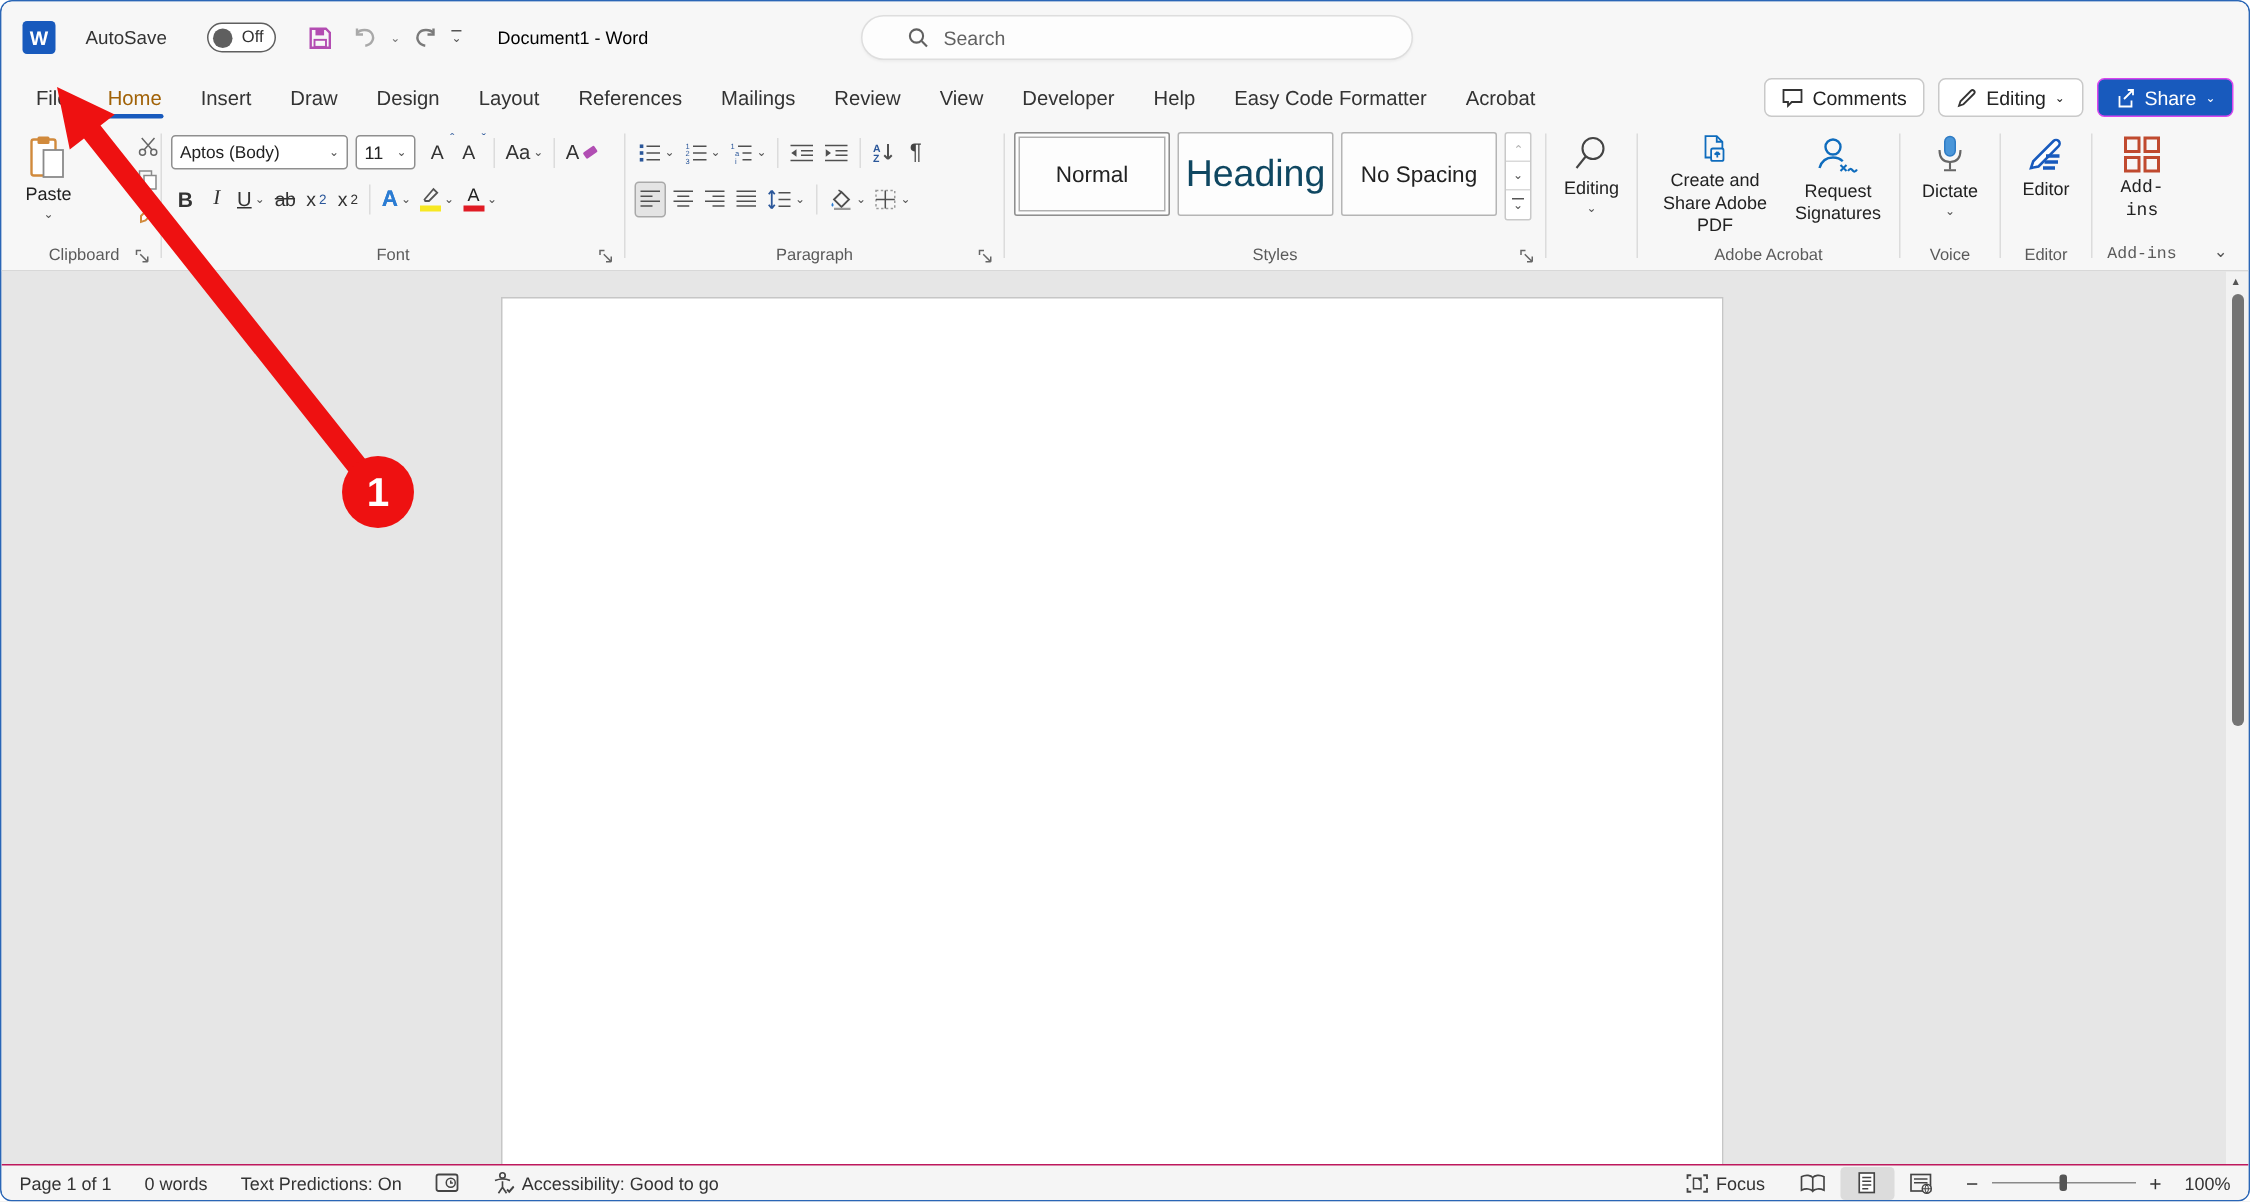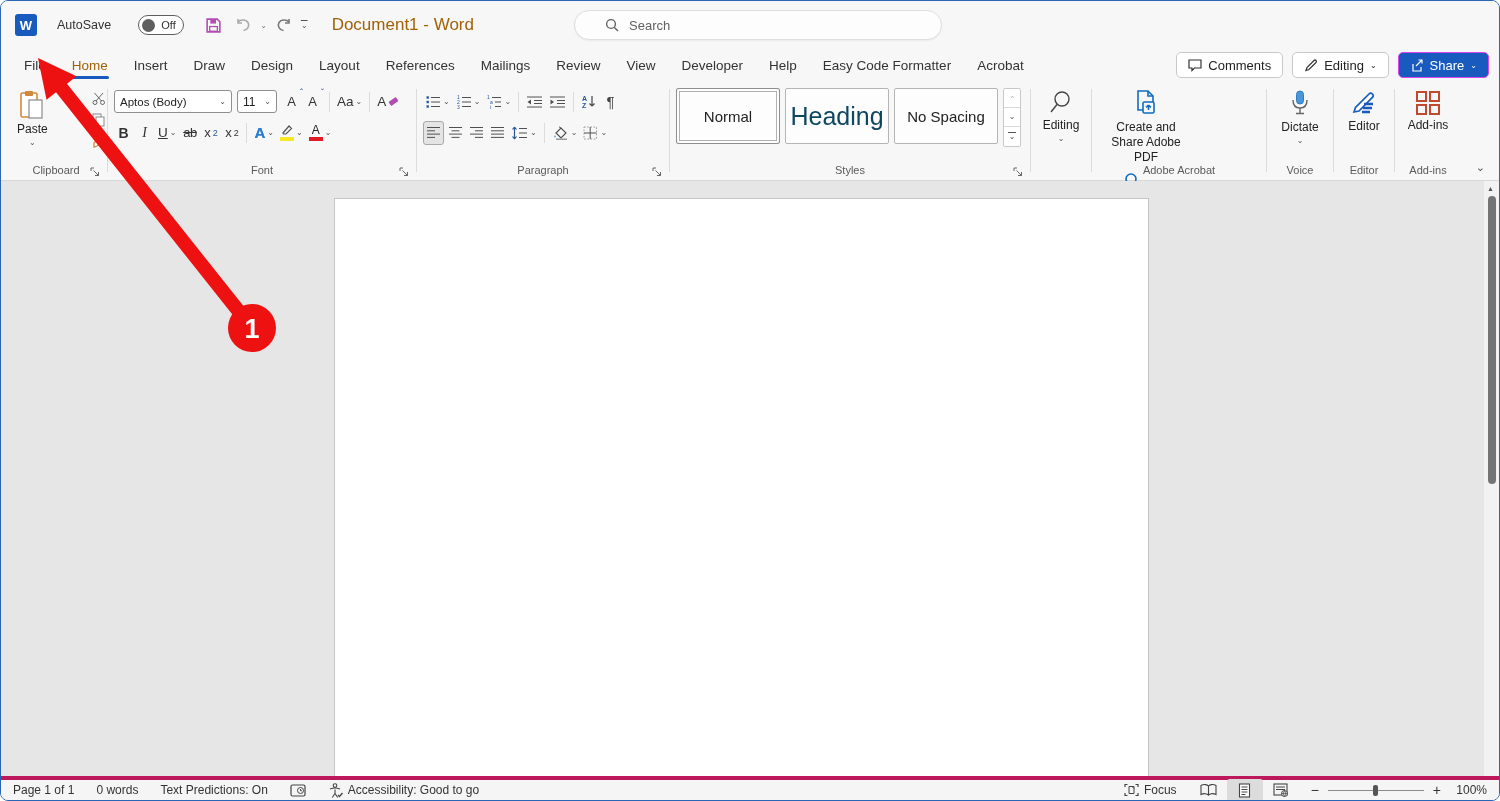--- a/index.html
+++ b/index.html
@@ -10,21 +10,21 @@
 
 .titlebar{height:48px;display:flex;align-items:center;padding-left:14px;position:relative;background:#f7f7f7;flex:none;}
 .word-logo{width:22px;height:22px;background:#185abd;color:#fff;border-radius:3px;display:flex;align-items:center;justify-content:center;font-weight:bold;font-size:13px;flex:none;}
 .autosave{margin-left:20px;font-size:12.5px;color:#333;display:flex;align-items:center;gap:27px;}
 .toggle{width:46px;height:20px;border:1px solid #5f5f5f;border-radius:10px;background:#fff;display:flex;align-items:center;padding:0 6px 0 3px;gap:6px;}
 .knob{width:13px;height:13px;border-radius:50%;background:#5f5f5f;flex:none;}
 .toggle-state{font-size:11px;color:#333;}
 .qat{display:flex;align-items:center;margin-left:16px;gap:4px;}
 .qat-btn{width:26px;height:26px;display:flex;align-items:center;justify-content:center;font-size:16px;}
 .undo-chev,.qat-chev{font-size:8px;color:#777;}
-.title-text{margin-left:24px;font-size:17px;color:#a16207;}
+.title-text{margin-left:24px;font-size:12px;color:#000000;}
 .search-box{position:absolute;left:573px;top:9px;width:368px;height:30px;background:#fdfdfd;border:1px solid #dedede;border-radius:15px;display:flex;align-items:center;padding-left:30px;gap:10px;box-shadow:0 1px 2px rgba(0,0,0,.05);}
 .search-box input{border:none;background:transparent;outline:none;font-size:13px;color:#333;width:260px;font-family:inherit;}
 .search-box input::placeholder{color:#616161;}
 .tb-right{margin-left:auto;display:flex;align-items:center;height:100%;}
 .user-name{font-size:12.5px;color:#222;margin-right:11px;}
 .avatar{width:26px;height:26px;border-radius:50%;background:#4a8c3f;color:#fff;font-size:10.5px;font-weight:bold;display:flex;align-items:center;justify-content:center;}
 .bulb-btn{width:48px;height:48px;display:flex;align-items:center;justify-content:center;position:relative;margin-left:8px;}
 .bulb-dot{position:absolute;top:12px;right:13px;width:9px;height:9px;border-radius:50%;background:#e0403a;}
 .win-btn{width:46px;height:48px;display:flex;align-items:center;justify-content:center;color:#222;font-size:14px;}
 .min-glyph{width:11px;border-top:1px solid #222;display:block;}
@@ -92,21 +92,21 @@
 .collapse-btn{position:absolute;right:14px;bottom:6px;font-size:11px;color:#555;}
 
 
 .docarea{flex:1;background:#e6e6e6;position:relative;overflow:hidden;}
 .page{position:absolute;left:333px;top:17px;width:815px;height:620px;background:#fff;border:1px solid #c6c6c6;}
 .scrollbar{position:absolute;right:0;top:0;bottom:0;width:15px;background:#f2f2f2;}
 .sb-up{position:absolute;top:4px;left:3px;font-size:7px;color:#555;}
 .sb-thumb{position:absolute;top:15px;left:3.5px;width:8px;height:288px;background:#747474;border-radius:4px;}
 
 
-.statusbar{height:24px;background:#f5f5f5;border-top:4px solid #be185d;display:flex;align-items:center;font-size:12px;color:#333;padding:0 12px;flex:none;}
+.statusbar{height:24px;background:#f5f5f5;border-top:1px solid #be185d;display:flex;align-items:center;font-size:12px;color:#333;padding:0 12px;flex:none;}
 .sb-item{margin-right:22px;display:flex;align-items:center;gap:5px;white-space:nowrap;}
 .sb-right{margin-left:auto;display:flex;align-items:center;gap:0;}
 .focus-btn{display:flex;align-items:center;gap:5px;margin-right:14px;}
 .view-btn{width:36px;height:22px;display:flex;align-items:center;justify-content:center;border-radius:3px;}
 .view-btn.selected{background:#dcdcdc;}
 .zoom-ctl{display:flex;align-items:center;gap:9px;margin:0 6px 0 12px;}
 .zoom-track{width:96px;height:1px;background:#8a8a8a;position:relative;}
 .zoom-thumb{position:absolute;left:45px;top:-5px;width:5px;height:11px;background:#555;border-radius:2px;}
 .zoom-sign{font-size:14px;color:#333;}
 .zoom-pct{width:40px;text-align:right;}
@@ -517,21 +517,21 @@
             <circle cx="13" cy="9" r="7" fill="none" stroke="#444" stroke-width="1.4"></circle>
             <line x1="8" y1="14.5" x2="2" y2="22" stroke="#444" stroke-width="1.4"></line>
           </svg>
         <span>Editing</span>
         <span class="chev">⌄</span>
       </div>
     </div>
 
     <div class="gdiv"></div>
 
-    <div class="rgroup" style="width:170px;display:flex;flex-direction:column;gap:2px;">
+    <div class="rgroup" style="width:170px;display:flex;flex-direction:row;gap:2px;">
       <div class="bigbtn two-line">
         <svg width="24" height="28" viewBox="0 0 24 28">
             <path d="M4 1 h10 l5 5 v14 H4 Z" fill="none" stroke="#0f6cbd" stroke-width="1.6"></path>
             <path d="M14 1 v5 h5" fill="none" stroke="#0f6cbd" stroke-width="1.6"></path>
             <rect x="9" y="12" width="11" height="11" fill="#f7f7f7" stroke="#0f6cbd" stroke-width="1.6" rx="1.5"></rect>
             <path d="M14.5 20 v-5 M14.5 15 l-2.4 2.4 M14.5 15 l2.4 2.4" stroke="#0f6cbd" stroke-width="1.6" fill="none"></path>
           </svg>
         <span>Create and Share Adobe PDF</span>
       </div>
       <div class="bigbtn two-line" style="width:72px;">
@@ -572,21 +572,21 @@
             <line x1="12" y1="18" x2="21" y2="18" stroke="#185abd" stroke-width="2.4"></line>
             <line x1="11" y1="22" x2="19" y2="22" stroke="#185abd" stroke-width="2.4"></line>
           </svg>
         <span>Editor</span>
       </div>
       <div class="glabel">Editor</div>
     </div>
 
     <div class="gdiv"></div>
 
-    <div class="rgroup" style="width:62px;">
+    <div class="rgroup" style="width:62px;font-family:Liberation Mono, monospace;">
       <div class="bigbtn">
         <svg width="26" height="26" viewBox="0 0 26 26">
             <g fill="none" stroke="#c04a2f" stroke-width="2">
               <rect x="2" y="2" width="9" height="9"></rect>
               <rect x="15" y="2" width="9" height="9"></rect>
               <rect x="2" y="15" width="9" height="9"></rect>
               <rect x="15" y="15" width="9" height="9"></rect>
             </g>
           </svg>
         <span>Add-ins</span>

